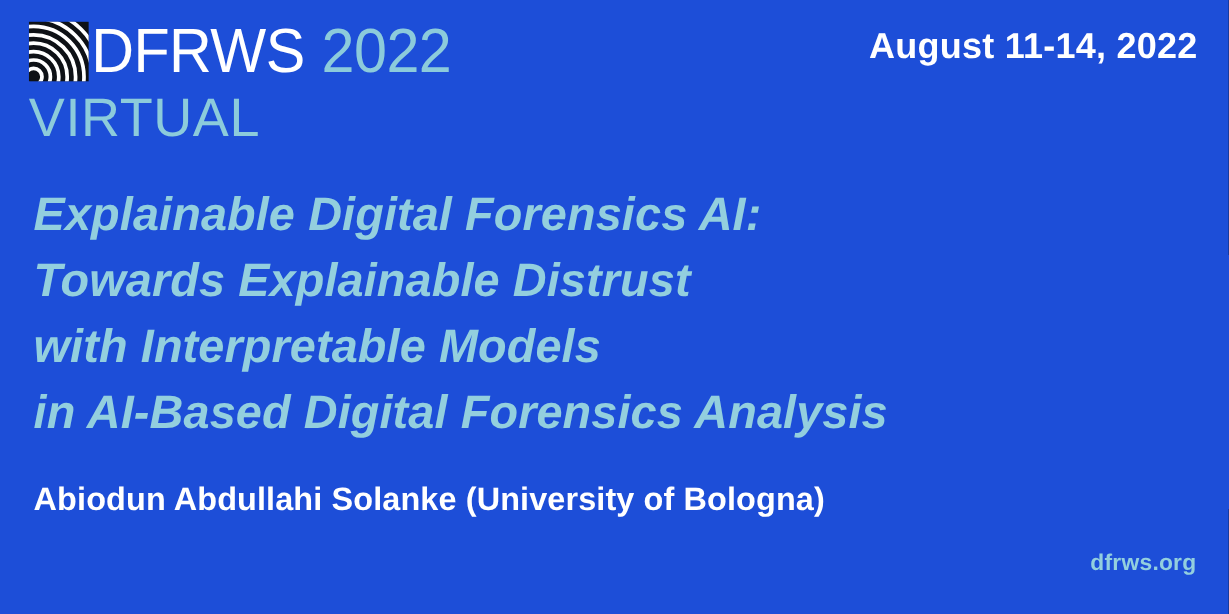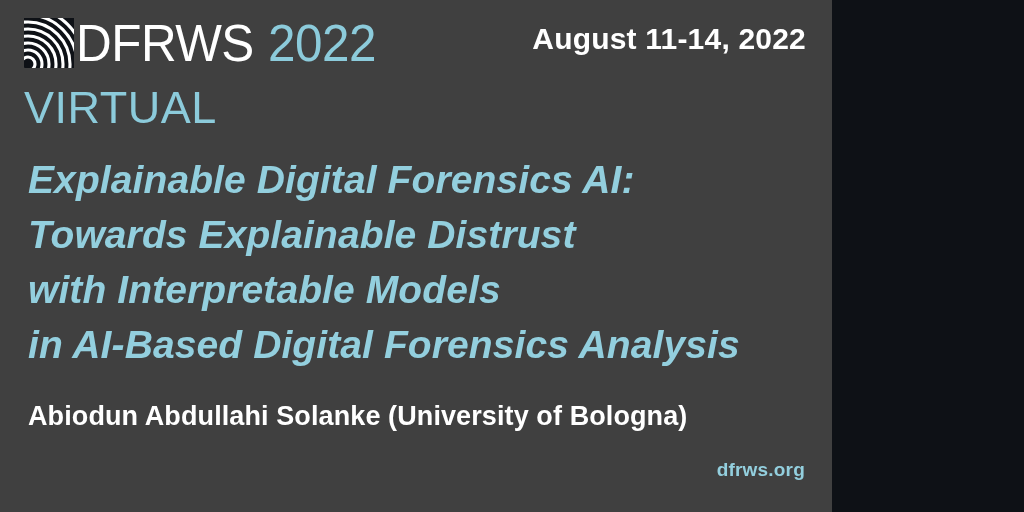--- a/index.html
+++ b/index.html
@@ -9,23 +9,23 @@
   body {
     width: 1024px;
     height: 512px;
     background: #0e1116;
     font-family: "Liberation Sans", sans-serif;
     overflow: hidden;
   }
 
   .slide {
     position: relative;
-    width: 832px;
+    width: 1024px;
     height: 512px;
-    background: #404040;
+    background: #1d4ed8;
   }
 
   
   .brand-block {
     position: absolute;
     left: 24px;
     top: 18px;
   }
 
   .brand-row-1 {
@@ -56,21 +56,21 @@
     font-weight: 400;
     letter-spacing: -0.5px;
     transform: scaleX(0.95);
     transform-origin: left center;
     white-space: pre;
   }
   .wordmark-dfrws { color: #ffffff; }
   .wordmark-year  { color: #8ccbdb; margin-left: 5px; }
 
   .brand-row-2 {
-    margin-top: 14px;
+    margin-top: 4px;
     display: flex;
     align-items: baseline;
     white-space: pre;
   }
   .brand-virtual,
   .brand-region {
     font-family: "Liberation Sans", sans-serif;
     font-size: 45px;
     line-height: 48px;
     font-weight: 400;

